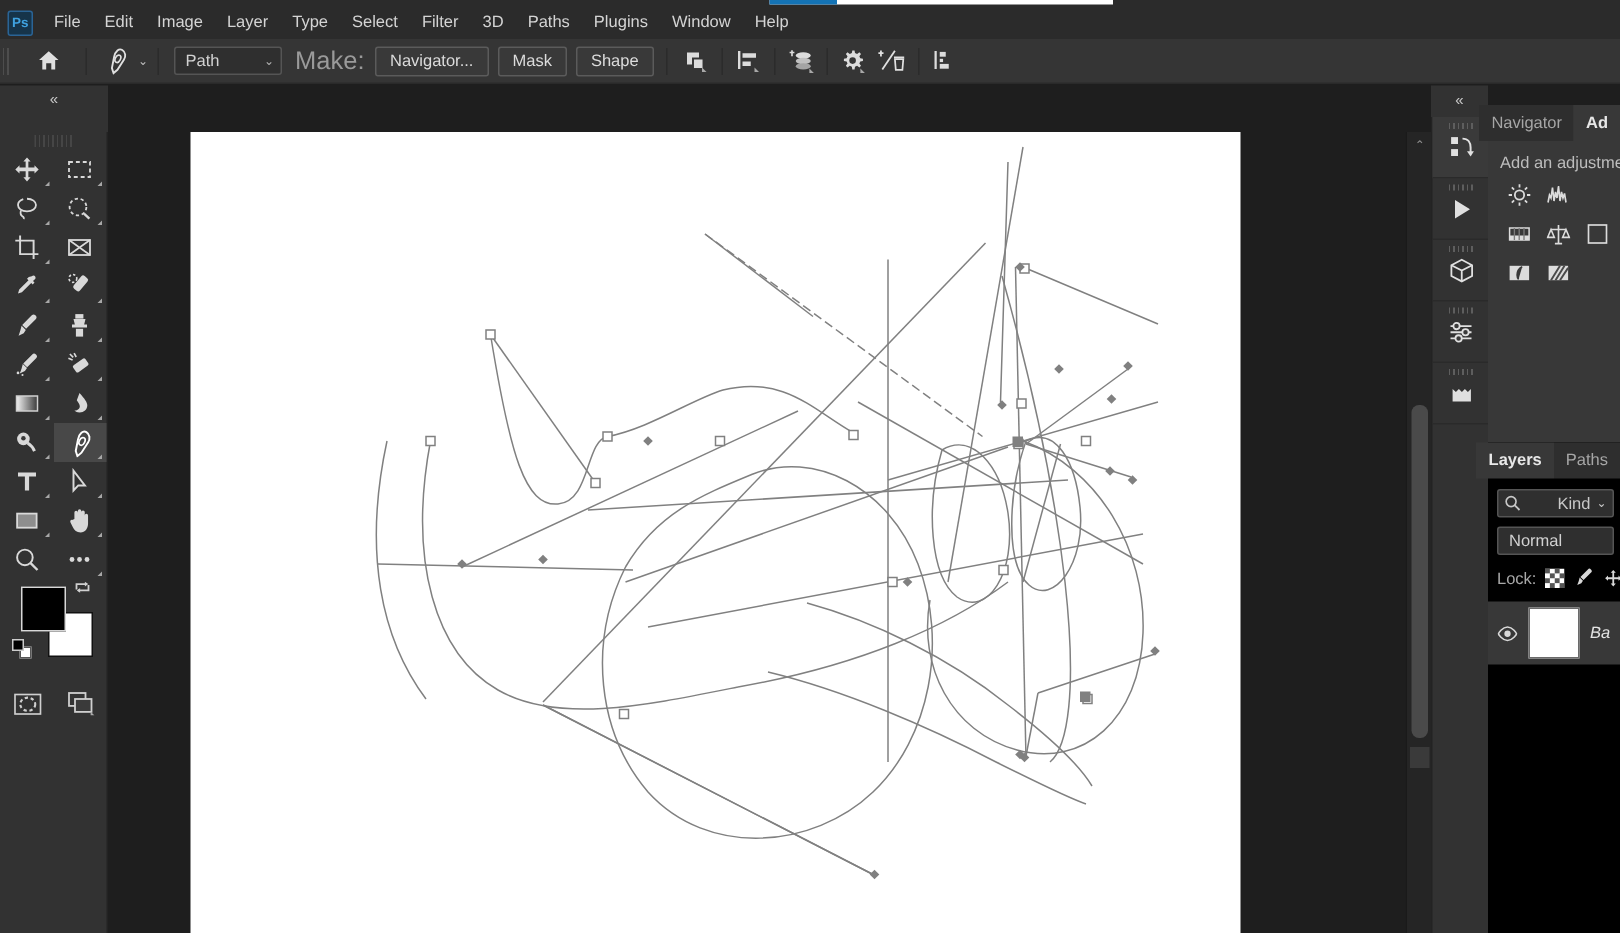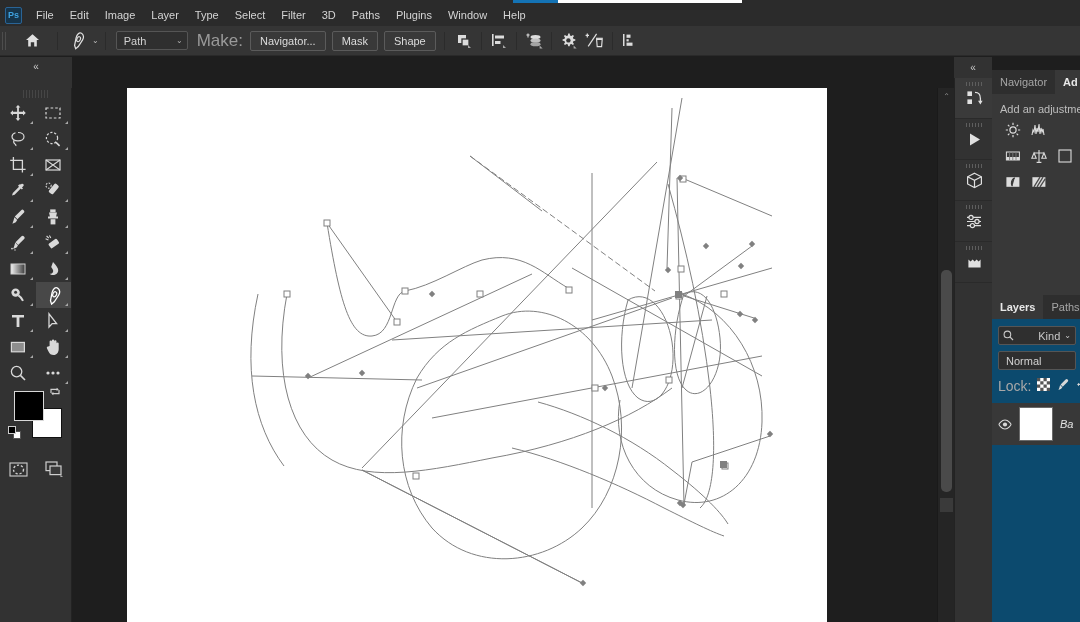--- a/index.html
+++ b/index.html
@@ -127,36 +127,36 @@
   .rail-collapse { position:absolute; left:954px; top:57px; width:38px; height:21px; background:#323232;
     color:#c8c8c8; font-size:10px; display:flex; align-items:center; justify-content:center; }
   .rail-item { width:38px; height:41px; position:relative; display:flex; align-items:center; justify-content:center;
     border-bottom:1px solid #2a2a2a; color:#d9d9d9; }
   .rail-item .rg { position:absolute; left:11px; top:4px; width:16px; height:4px;
     background:repeating-linear-gradient(to right,#5e5e5e 0 1px,transparent 1px 3px); }
   .rail-item.sel { background:#3a3a3a; }
 
   
   .panel-top { position:absolute; left:992px; top:70px; width:88px; height:225px; background:#383838; }
-  .ptabs { display:flex; height:24px; }
+  .ptabs { display:flex; height:24px;justify-content:flex-end; }
   .ptab { height:24px; display:flex; align-items:center; padding:0 8px; font-size:11px;
     background:#2e2e2e; color:#a6a6a6; white-space:nowrap; }
   .ptab.active { background:#383838; color:#e8e8e8; font-weight:bold; }
   .adj-title { padding:9px 0 6px 8px; font-size:11px; color:#bdbdbd; white-space:nowrap; }
   .adj-grid { padding-left:12px; }
   .adj-row { display:flex; gap:9px; margin-bottom:9px; }
   .adj-ic { width:17px; height:17px; display:flex; align-items:center; justify-content:center; }
 
-  .panel-layers { position:absolute; left:992px; top:295px; width:88px; height:327px; background:#0c4a6e; }
+  .panel-layers { position:absolute; left:992px; top:295px; width:88px; height:327px; background:#000000; }
   .lfilter { margin:7px 4px 0 6px; height:19px; background:#2f2f2f; border:1px solid #555; border-radius:2px;
     display:flex; align-items:center; padding:0 4px; font-size:11px; color:#c8c8c8; gap:4px;text-align:right; }
   .lfilter .sel { flex:1; white-space:nowrap; }
   .lblend { margin:6px 4px 0 6px; height:19px; background:#2f2f2f; border:1px solid #555; border-radius:2px;
     display:flex; align-items:center; padding:0 7px; font-size:11px; color:#d2d2d2; }
-  .llock { display:flex; align-items:flex-start; gap:6px; padding:8px 0 0 6px; font-size:14px; color:#a8a8a8; }
+  .llock { display:flex; align-items:flex-end; gap:6px; padding:8px 0 0 6px; font-size:11px; color:#a8a8a8; }
   .lrow { margin-top:9px; height:42px; display:flex; align-items:center; gap:7px; padding-left:6px; background:#383838; }
   .lrow .eye { width:14px; color:#d8d8d8; }
   .lrow .thumb { width:34px; height:34px; background:#fff; border:1px solid #6a6a6a; }
   .lrow .name { font-size:11px; color:#e4e4e4; font-style:italic; white-space:nowrap; }
 
   svg { display:block; }
 </style>
 </head>
 <body>
 

